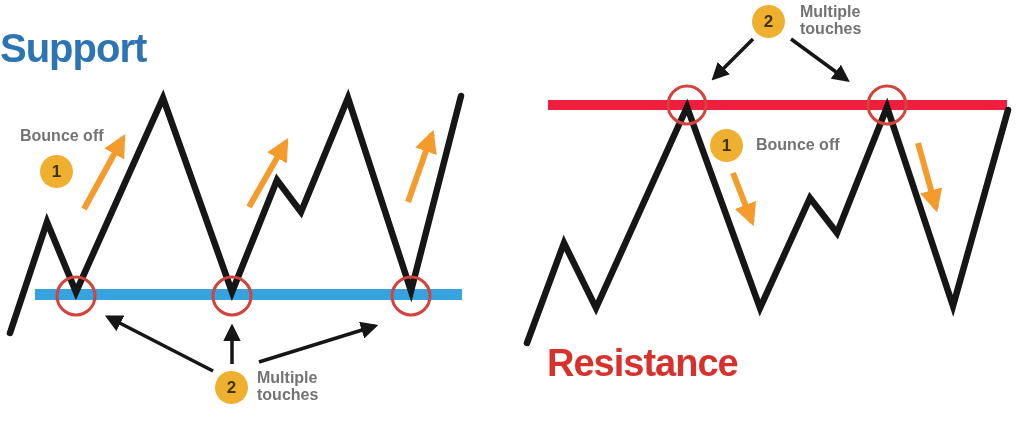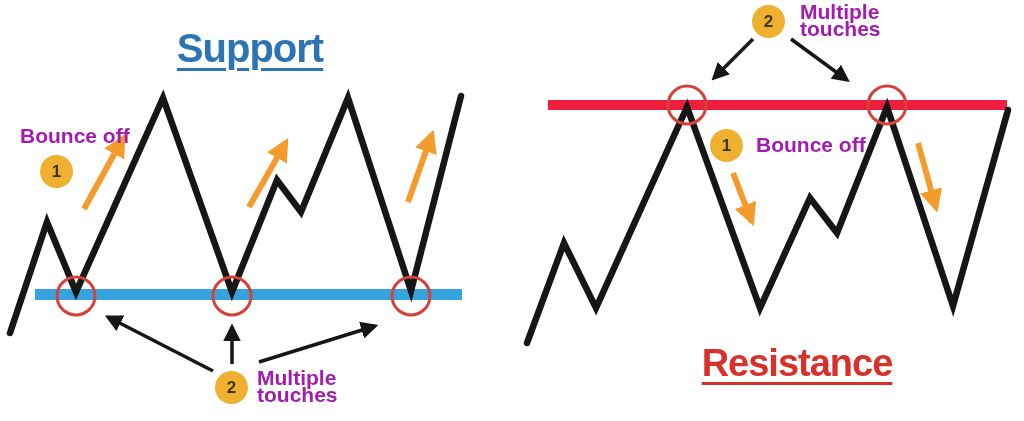--- a/index.html
+++ b/index.html
@@ -5,29 +5,29 @@
   html,body{margin:0;padding:0;}
   body{
     width:1024px;height:421px;background:#ffffff;overflow:hidden;
     font-family:"Liberation Sans", sans-serif;
     -webkit-font-smoothing:antialiased;
   }
   .canvas{position:relative;width:1024px;height:421px;background:#fff;}
   svg.draw{position:absolute;left:0;top:0;width:1024px;height:421px;}
 
   .title{
-    position:absolute;text-align:center;font-weight:bold;
-    text-decoration:underline;text-underline-offset:6px;text-decoration-thickness:3px;
+    position:absolute;text-align:left;font-weight:bold;
+    text-underline-offset:6px;text-decoration-thickness:3px;
     letter-spacing:-1px;white-space:nowrap;
   }
   .title.support{left:0;top:26px;width:500px;font-size:40px;color:var(--support_title,#2d74b5);}
   .title.resistance{left:547px;top:342px;width:500px;font-size:38px;color:var(--resistance_title,#d8312b);}
 
   .lbl{
-    position:absolute;font-weight:bold;font-size:21px;color:#a21caf;line-height:16.5px;
+    position:absolute;font-weight:bold;font-size:16px;color:#737373;line-height:16.5px;
   }
   .lbl.nowrap{white-space:nowrap;}
   .lbl.wrap{width:80px;}
 
   .badge{
     position:absolute;width:33px;height:33px;border-radius:50%;
     background:var(--badge_fill,#f0b02f);color:var(--badge_text,#3f3310);
     display:flex;align-items:center;justify-content:center;
     font-weight:bold;font-size:17px;
   }

